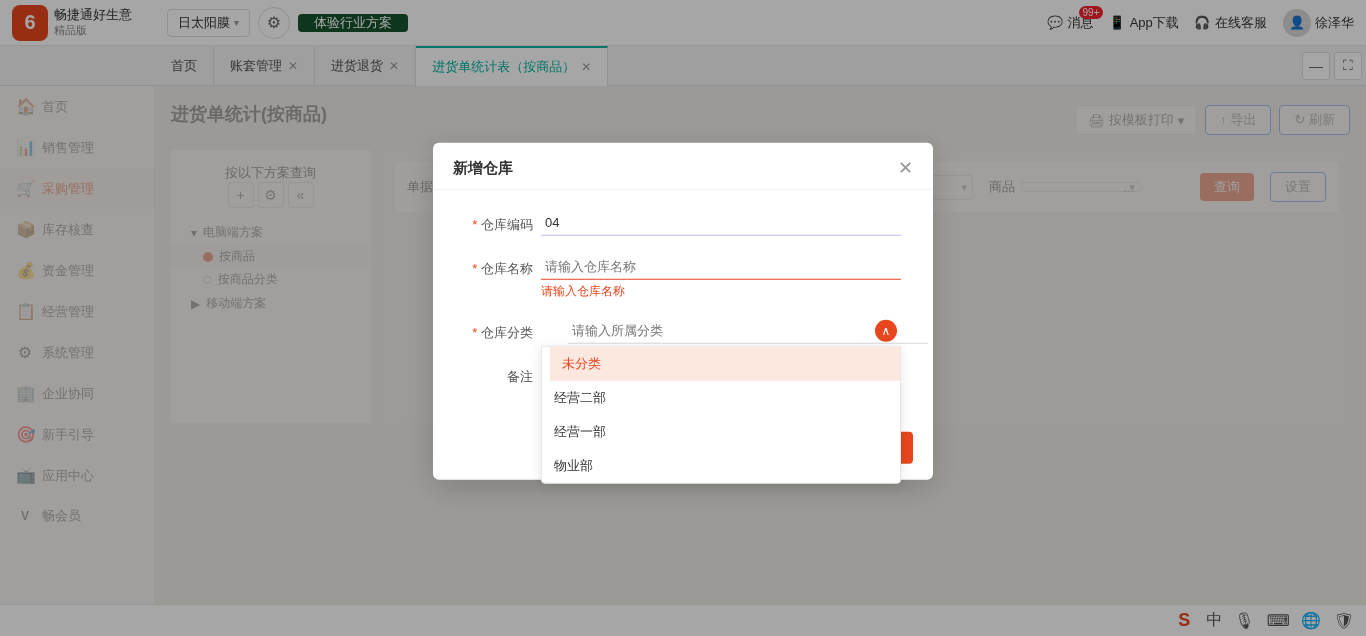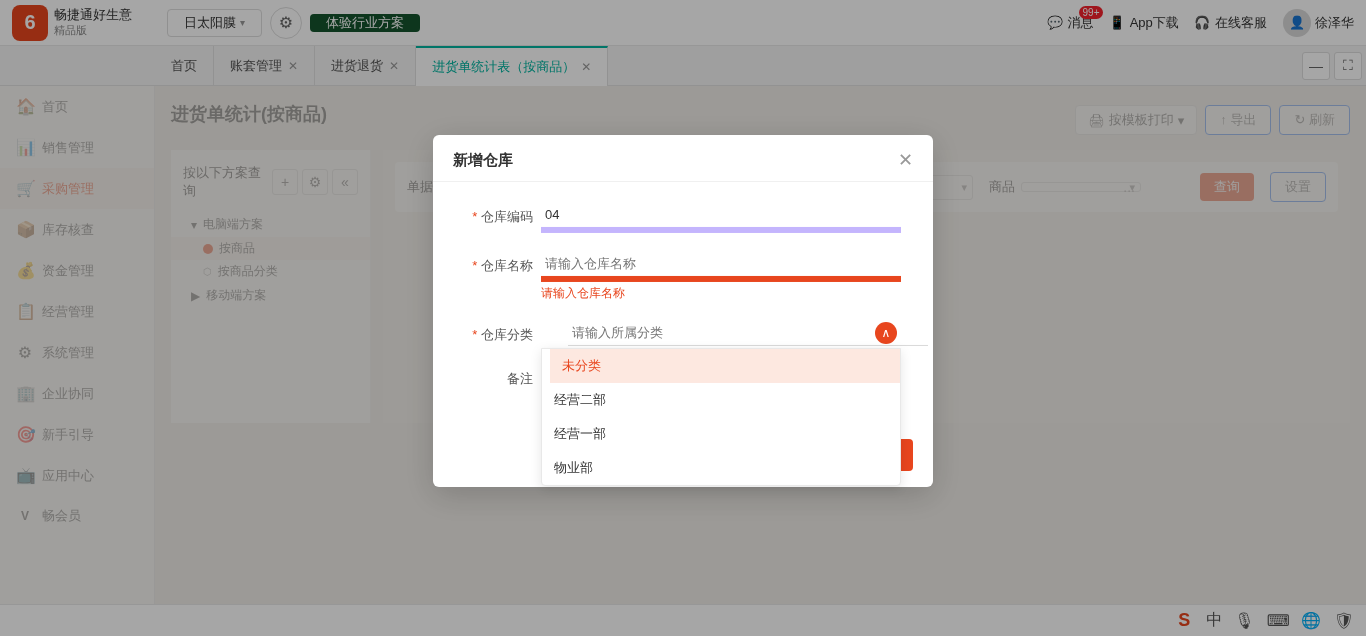--- a/index.html
+++ b/index.html
@@ -33,21 +33,21 @@
     .logo-sub { font-size: 11px; color: #888; }
     .nav-center {
       flex: 1;
       display: flex;
       align-items: center;
       gap: 8px;
     }
     .store-selector {
       display: flex; align-items: center; gap: 4px;
       border: 1px solid #ddd; border-radius: 4px;
-      padding: 4px 16px; background: #fff; cursor: pointer;
+      padding: 4px 10px; background: #fff; cursor: pointer;
       font-size: 13px; color: #333;
     }
     .store-selector .arrow { color: #999; font-size: 10px; }
     .gear-btn {
       width: 32px; height: 32px; border-radius: 50%;
       border: 1px solid #ddd; background: #fff;
       display: flex; align-items: center; justify-content: center;
       cursor: pointer; color: #666; font-size: 16px;
     }
     .trial-btn {
@@ -196,21 +196,21 @@
       margin-bottom: 18px; gap: 8px;
     }
     .form-label {
       font-size: 13px; color: #555;
       min-width: 68px; text-align: right;
       padding-top: 6px;
     }
     .form-label.required::before { content: '* '; color: #e8461e; }
     .form-control {
       flex: 1;
-      border: none; border-bottom: 6px solid #c4b5fd;
+      border: none; border-bottom: 1px solid #c4b5fd;
       padding: 5px 4px; font-size: 13px; color: #333;
       outline: none; background: transparent;
     }
     .form-control.error { border-bottom-color: #e8461e; }
     .error-msg { color: #e8461e; font-size: 12px; margin-top: 3px; }
     .form-col { flex: 1; display: flex; flex-direction: column; }
     .form-select-wrap { position: relative; flex: 1; }
     .form-select-input {
       width: 100%; border: none; border-bottom: 1px solid #d9d9d9;
       padding: 5px 28px 5px 4px; font-size: 13px; color: #333;
@@ -412,21 +412,21 @@
         <button class="toolbar-btn default">
           <span>↻</span>
           <span>刷新</span>
         </button>
       </div>
     </div>
 
     <div style="display:flex; gap:12px;">
 
       <div class="left-panel">
-        <div style="display:flex;align-items:center;justify-content:space-between;padding:6px 12px 4px;">
+        <div style="display:flex;align-items:center;justify-content:space-between;padding:6px 12px 4px;flex-direction:column;">
           <span style="font-size:13px;color:#333;">按以下方案查询</span>
           <div style="display:flex;gap:4px;">
             <div class="icon-btn">+</div>
             <div class="icon-btn">⚙</div>
             <div class="icon-btn">«</div>
           </div>
         </div>
         <div class="scheme-tree">
           <div class="scheme-node">
             <div class="node-label">

